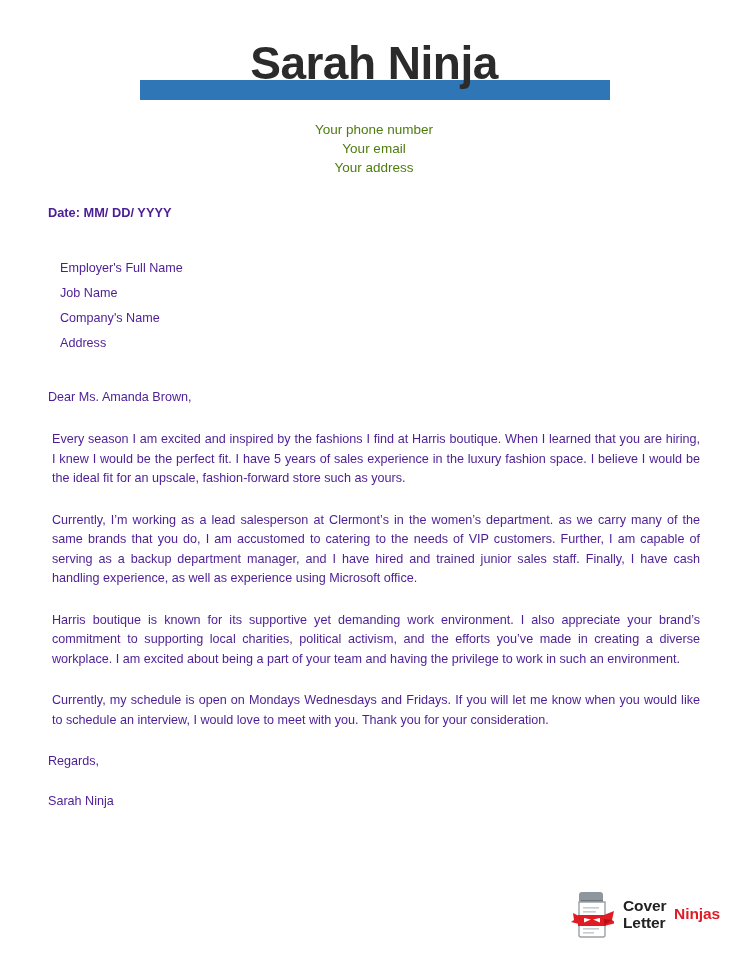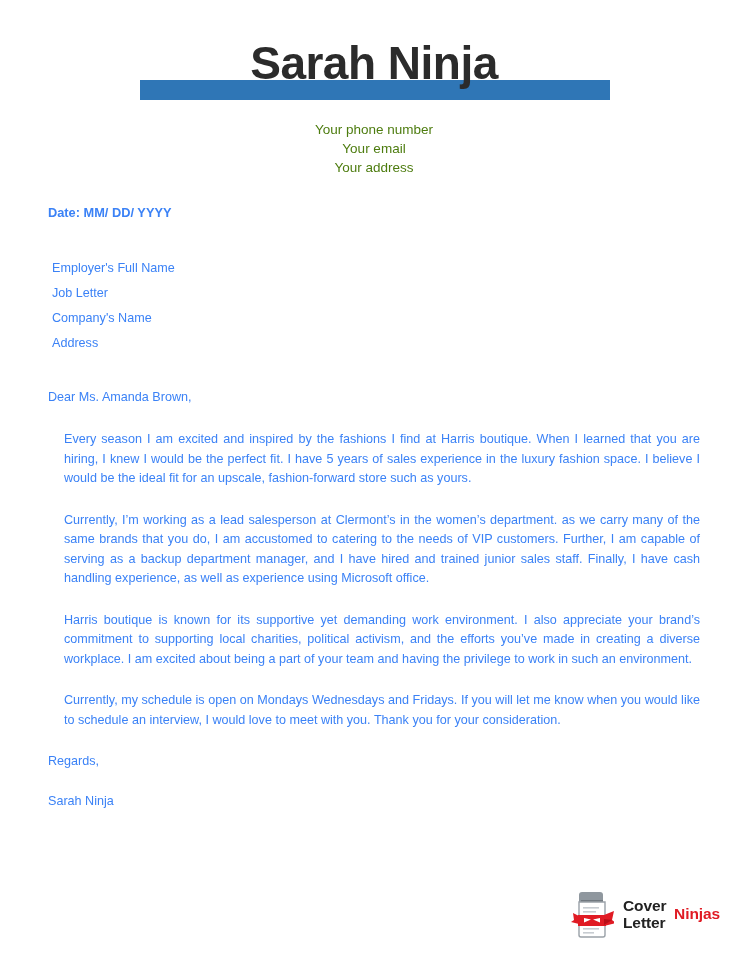--- a/index.html
+++ b/index.html
@@ -63,43 +63,43 @@
   }
   .contact-line { display: block; }
 
   
   .letter {
     position: absolute;
     left: 48px;
     top: 204px;
     width: 652px;
     font-size: 12.6px;
-    color: #3b82f6;
+    color: #4c1d95;
   }
   .date-line {
     font-weight: bold;
     font-size: 12.8px;
     line-height: 18px;
     margin: 0 0 34px 0;
   }
   .recipient {
-    margin: 0 0 32px 4px;
+    margin: 0 0 32px 12px;
   }
   .recipient-line {
     display: block;
     line-height: 25px;
     font-size: 12.6px;
   }
   .salutation {
     margin: 0 0 24px 0;
     line-height: 18px;
     font-size: 12.6px;
   }
   .para {
-    margin: 0 0 22px 16px;
+    margin: 0 0 22px 4px;
     text-align: justify;
     line-height: 19.5px;
     font-size: 12.6px;
   }
   .closing {
     margin: 0 0 22px 0;
     line-height: 18px;
     font-size: 12.6px;
   }
   .signature {
@@ -159,21 +159,21 @@
     <span class="contact-line">Your email</span>
     <span class="contact-line">Your address</span>
   </div>
 
   <div class="letter">
 
     <p class="date-line">Date: MM/ DD/ YYYY</p>
 
     <div class="recipient">
       <span class="recipient-line">Employer's Full Name</span>
-      <span class="recipient-line">Job Letter</span>
+      <span class="recipient-line">Job Name</span>
       <span class="recipient-line">Company's Name</span>
       <span class="recipient-line">Address</span>
     </div>
 
     <p class="salutation">Dear Ms. Amanda Brown,</p>
 
     <p class="para">Every season I am excited and inspired by the fashions I find at Harris boutique. When I learned that you are hiring, I knew I would be the perfect fit. I have 5 years of sales experience in the luxury fashion space. I believe I would be the ideal fit for an upscale, fashion-forward store such as yours.</p>
     <p class="para">Currently, I’m working as a lead salesperson at Clermont’s in the women’s department. as we carry many of the same brands that you do, I am accustomed to catering to the needs of VIP customers. Further, I am capable of serving as a backup department manager, and I have hired and trained junior sales staff. Finally, I have cash handling experience, as well as experience using Microsoft office.</p>
     <p class="para">Harris boutique is known for its supportive yet demanding work environment. I also appreciate your brand’s commitment to supporting local charities, political activism, and the efforts you’ve made in creating a diverse workplace. I am excited about being a part of your team and having the privilege to work in such an environment.</p>
     <p class="para">Currently, my schedule is open on Mondays Wednesdays and Fridays. If you will let me know when you would like to schedule an interview, I would love to meet with you. Thank you for your consideration.</p>

